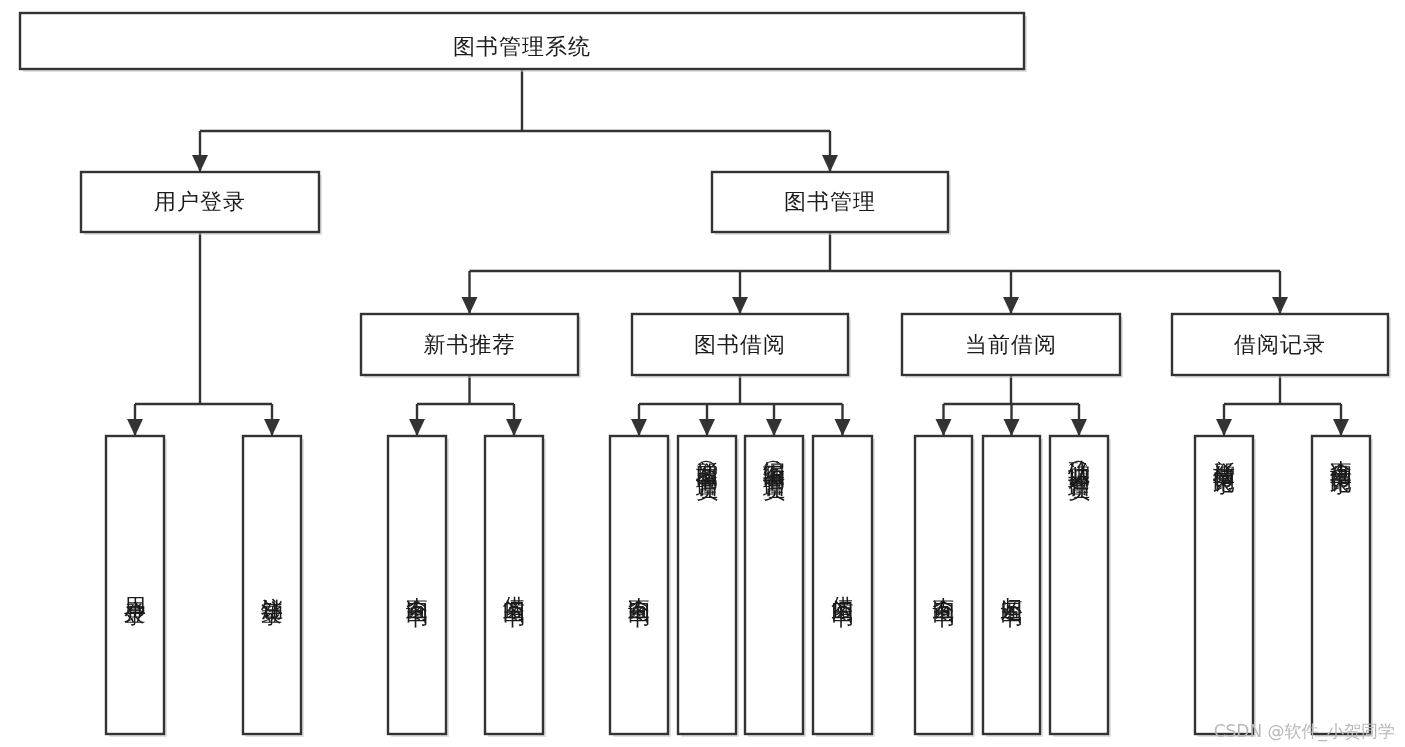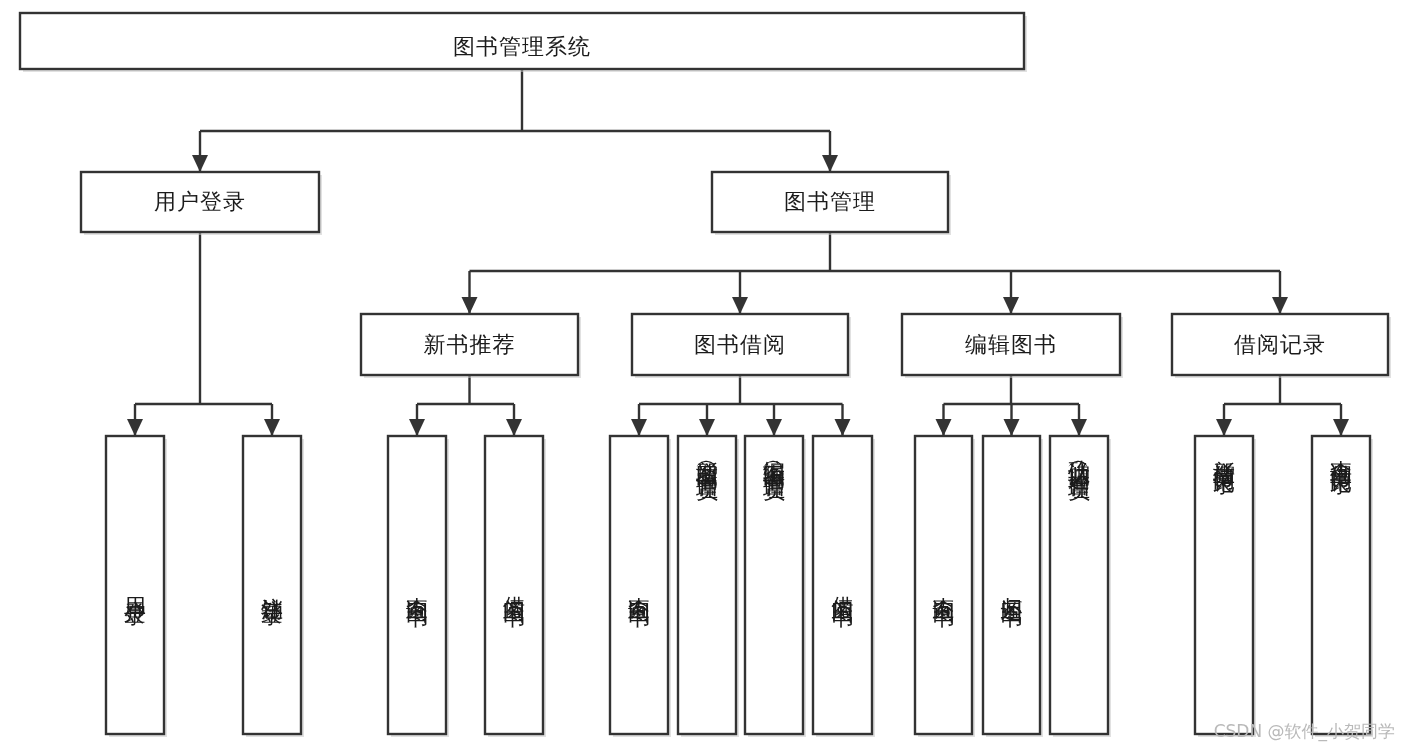--- a/index.html
+++ b/index.html
@@ -202,21 +202,21 @@
       <div class="hlabel-wrap" style="left: 712px; top: 172px; width: 236px; height: 60px; align-items: center;">
         <span class="hlabel-text">图书管理</span>
       </div>
       <div class="hlabel-wrap" style="left: 361px; top: 314px; width: 217px; height: 61px;">
         <span class="hlabel-text">新书推荐</span>
       </div>
       <div class="hlabel-wrap" style="left: 632px; top: 314px; width: 216px; height: 61px;">
         <span class="hlabel-text">图书借阅</span>
       </div>
       <div class="hlabel-wrap" style="left: 902px; top: 314px; width: 218px; height: 61px;">
-        <span class="hlabel-text">编辑图书</span>
+        <span class="hlabel-text">当前借阅</span>
       </div>
       <div class="hlabel-wrap" style="left: 1172px; top: 314px; width: 216px; height: 61px; text-align: center;">
         <span class="hlabel-text">借阅记录</span>
       </div>
       <div class="vlabel-wrap" style="left: 106px; top: 442px; width: 58px; height: 286px; align-items: center;">
         <span class="vlabel-text">用户登录</span>
       </div>
       <div class="vlabel-wrap" style="left: 243px; top: 442px; width: 58px; height: 286px; align-items: center;">
         <span class="vlabel-text">注销登录</span>
       </div>

